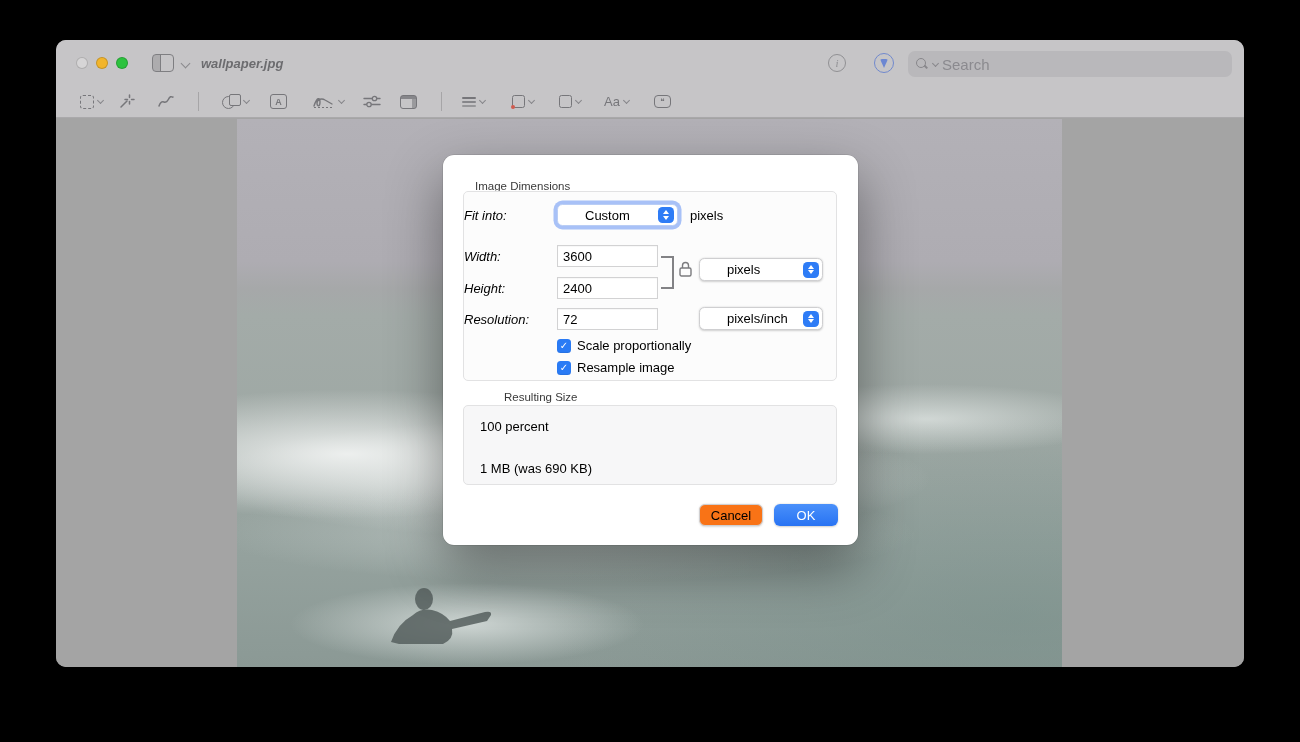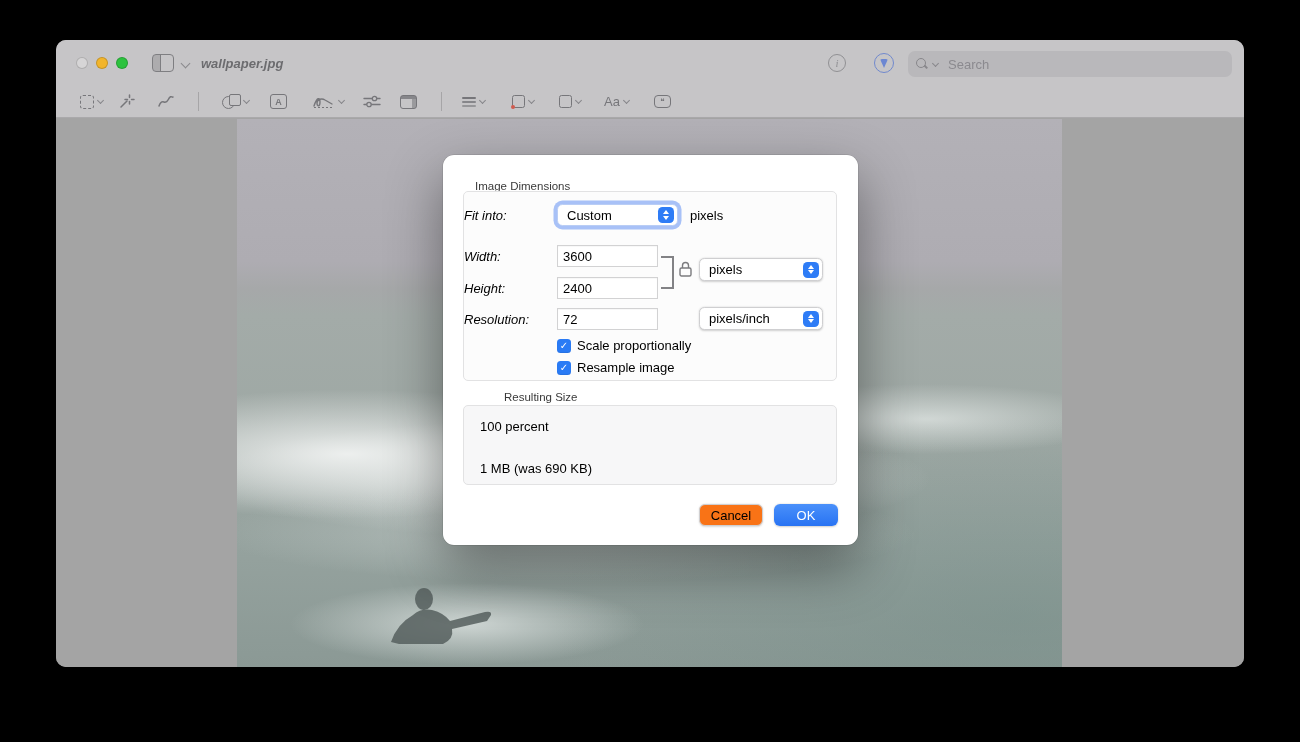--- a/index.html
+++ b/index.html
@@ -40,22 +40,22 @@
 
   .search-field { position:absolute; left:852px; top:11px; width:324px; height:26px;
     background:#b9b8bb; border-radius:7px; display:flex; align-items:center; padding-left:8px; gap:4px; }
   .mag { position:relative; width:13px; height:13px; }
   .mag::before { content:""; position:absolute; left:0; top:0; width:8px; height:8px;
     border:1.5px solid #88878b; border-radius:50%; }
   .mag::after { content:""; position:absolute; left:8px; top:8px; width:4px; height:1.5px;
     background:#88878b; transform:rotate(45deg); }
   .mag-chev { width:5px; height:5px; border-right:1.4px solid #88878b; border-bottom:1.4px solid #88878b;
     transform:rotate(45deg); margin-top:-2px; }
-  .search-input { border:none; outline:none; background:transparent; font-size:13px; color:#7f1d1d;
-    width:250px; font-family:inherit;margin-left:6px; }
+  .search-input { border:none; outline:none; background:transparent; font-size:15px; color:#7f1d1d;
+    width:250px; font-family:inherit; }
   .search-input::placeholder { color:#8b8a8f; }
 
   
   .toolbar { position:relative; height:32px; background:#c6c5c7; border-bottom:1px solid rgba(0,0,0,.14); }
   .tool { position:absolute; top:0; height:31px; display:flex; align-items:center; gap:4px; color:#76767a; }
   .t-divider { position:absolute; top:6px; width:1px; height:19px; background:rgba(0,0,0,.16); }
   .dash-sq { width:14px; height:14px; border:1.5px dashed #76767a; border-radius:3px; }
   .chev-s { width:5px; height:5px; border-right:1.5px solid #86868a; border-bottom:1.5px solid #86868a;
     transform:rotate(45deg); margin-top:-3px; }
   .abox { width:17px; height:15px; border:1.5px solid #76767a; border-radius:3px;
@@ -105,21 +105,21 @@
   .g1 { top:36px; width:374px; height:190px; background:#fcfcfc; }
   .g2 { top:250px; width:374px; height:80px; background:#f7f7f8; }
 
   .flabel { position:absolute; left:0; width:84px; text-align:left; font-size:13px; color:#000;font-style:italic; }
   .tfield { position:absolute; left:93px; width:101px; height:22px; border:1px solid #d2d2d3;
     background:#fff; font-size:13px; padding-left:5px; font-family:inherit; outline:none; color:#000;
     border-radius:0; box-shadow:inset 0 .5px 1px rgba(0,0,0,.06); }
 
   .popup { position:absolute; background:#fff; border:0.5px solid #cfcfd1; border-radius:5.5px;
     box-shadow:0 .5px 2px rgba(0,0,0,.18); display:flex; align-items:center;
-    font-size:13px; color:#000; padding-left:9px; cursor:default; }
+    font-size:13px; color:#000; padding-left:27px; cursor:default; }
   .stepper { position:absolute; right:3px; top:50%; transform:translateY(-50%);
     width:16px; height:16px; border-radius:4.5px; background:#2e7cf6;
     display:flex; flex-direction:column; align-items:center; justify-content:center; gap:1.5px; }
   .arr-up { width:0; height:0; border-left:3.2px solid transparent; border-right:3.2px solid transparent;
     border-bottom:4px solid #fff; }
   .arr-dn { width:0; height:0; border-left:3.2px solid transparent; border-right:3.2px solid transparent;
     border-top:4px solid #fff; }
   .popup.focus-ring { box-shadow:0 0 0 3.5px rgba(140,173,245,.75); border-color:#b9cdf5; }
 
   .p-custom { left:93px; top:12px; width:121px; height:22px; }

